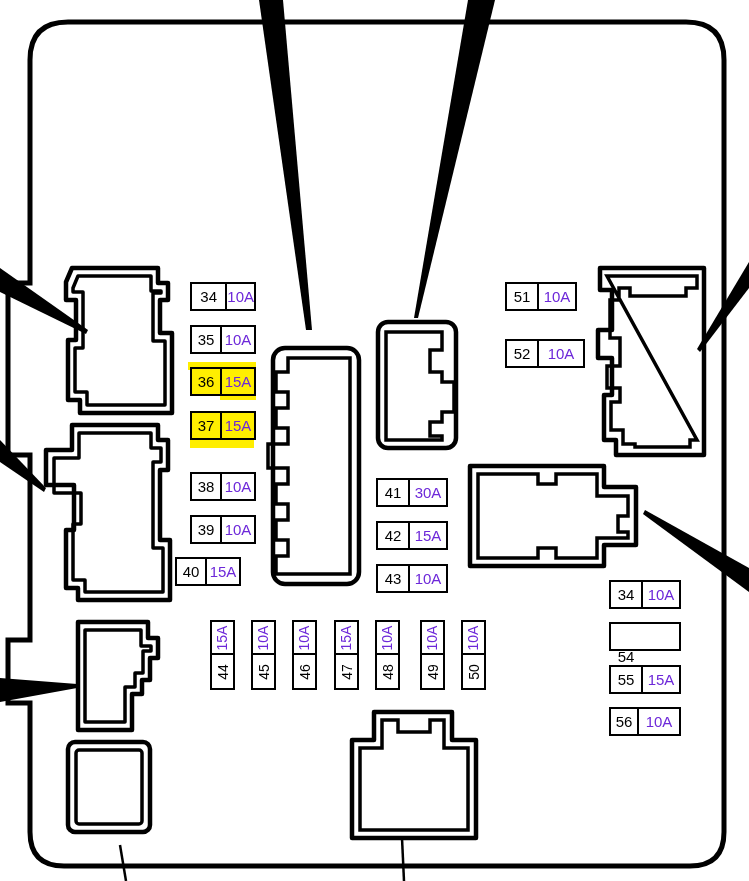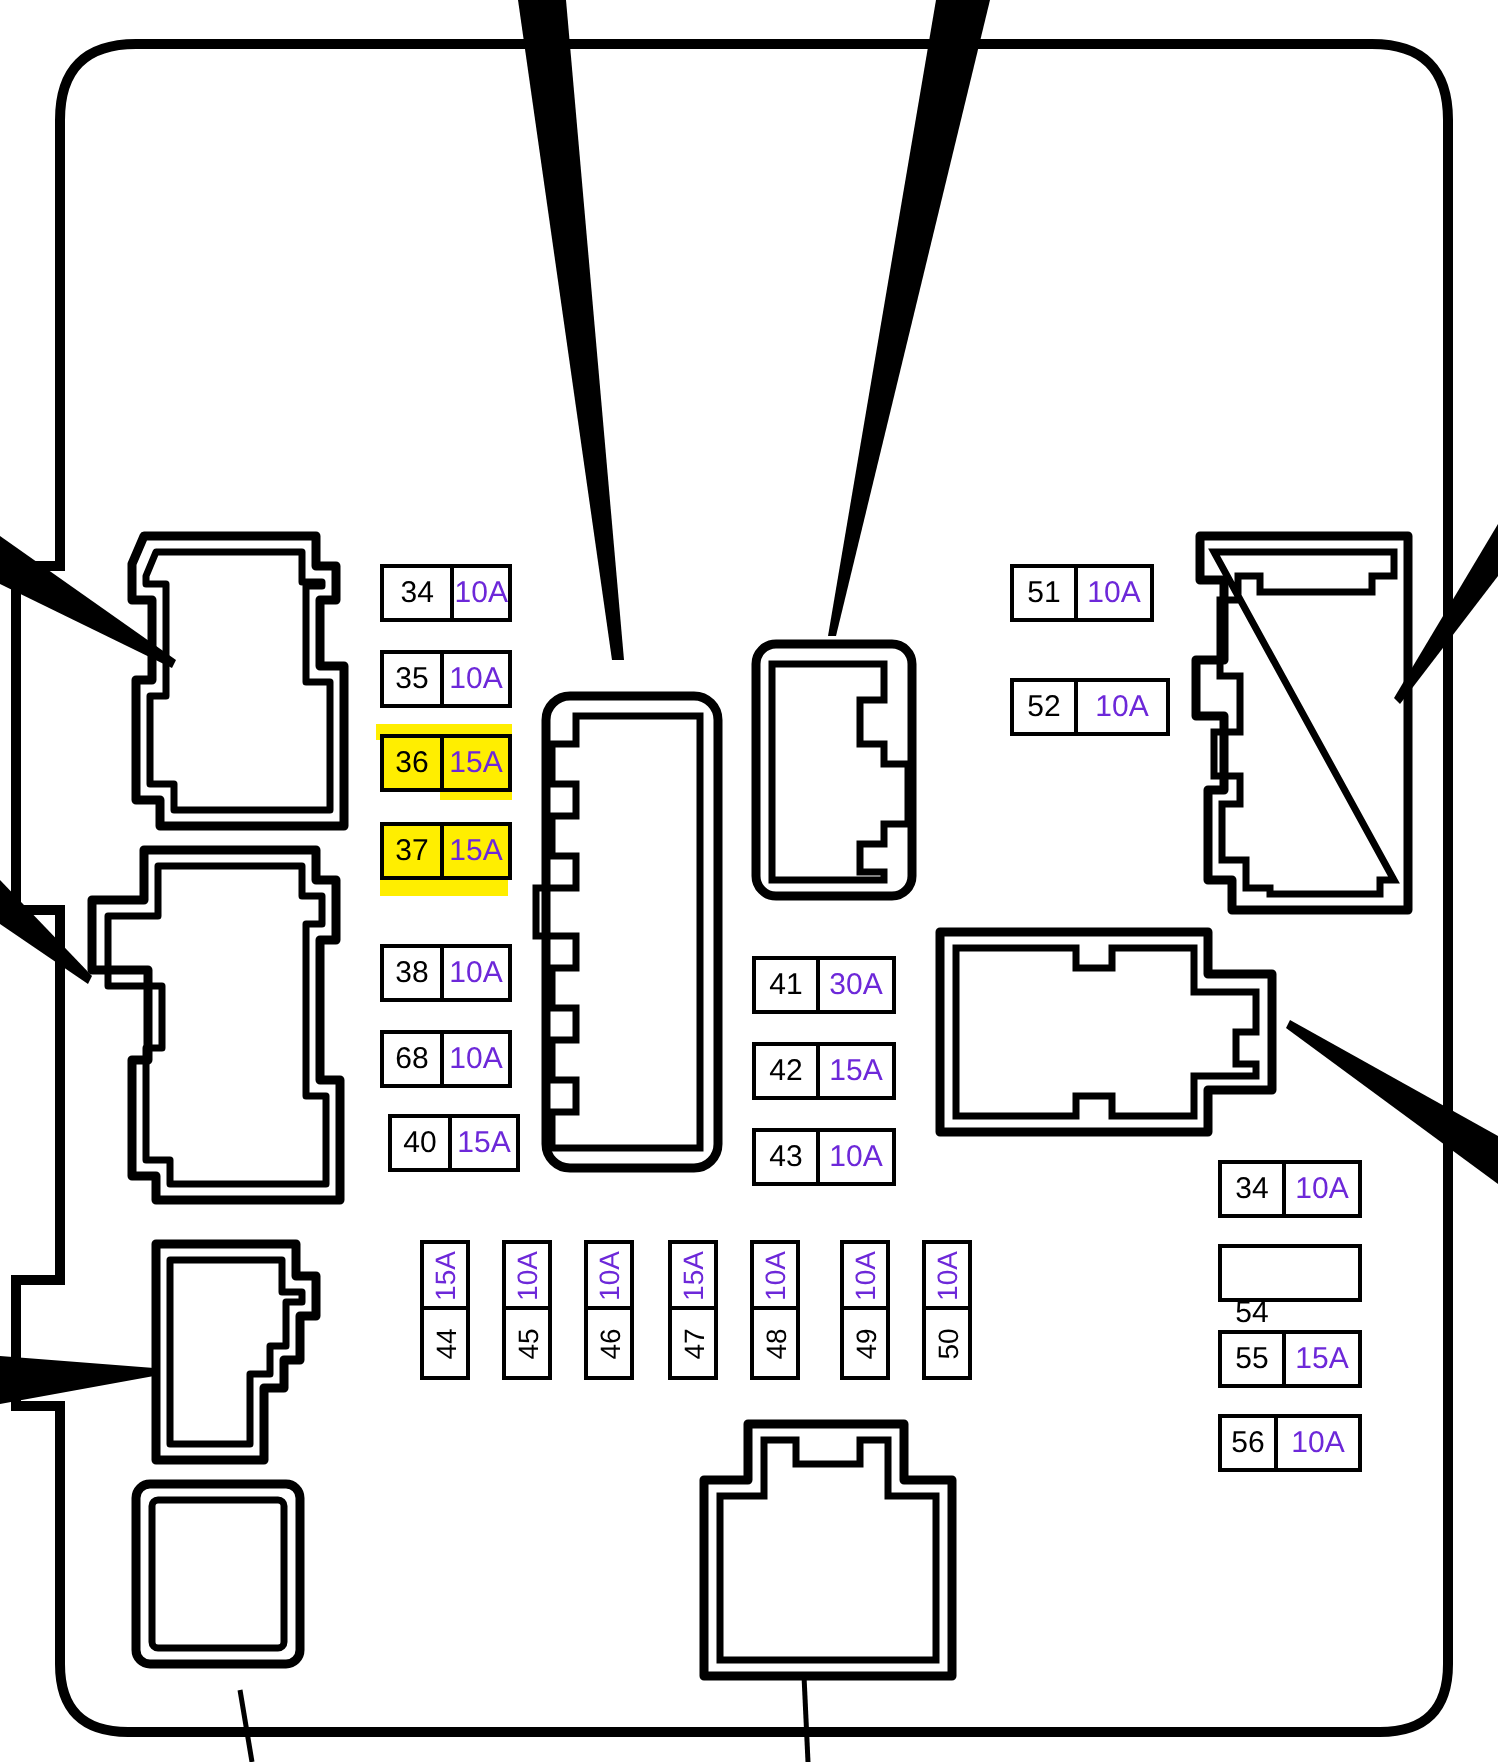--- a/index.html
+++ b/index.html
@@ -174,24 +174,24 @@
       </div>
       <div class="fuse hl" style="left: 190px; top: 411px; width: 66px; height: 29px;">
         <div class="num" style="width: 30px;">37</div>
         <div class="amp">15A</div>
       </div>
       <div class="fuse" style="left: 190px; top: 472px; width: 66px; height: 29px;">
         <div class="num" style="width: 30px;">38</div>
         <div class="amp">10A</div>
       </div>
       <div class="fuse" style="left: 190px; top: 515px; width: 66px; height: 29px;">
-        <div class="num" style="width: 30px;">68</div>
-        <div class="amp">10A</div>
-      </div>
-      <div class="fuse" style="left: 194px; top: 557px; width: 66px; height: 29px;">
+        <div class="num" style="width: 30px;">39</div>
+        <div class="amp">10A</div>
+      </div>
+      <div class="fuse" style="left: 175px; top: 557px; width: 66px; height: 29px;">
         <div class="num" style="width: 30px;">40</div>
         <div class="amp">15A</div>
       </div>
       <div class="fuse" style="left: 376px; top: 478px; width: 72px; height: 29px;">
         <div class="num" style="width: 32px;">41</div>
         <div class="amp">30A</div>
       </div>
       <div class="fuse" style="left: 376px; top: 521px; width: 72px; height: 29px;">
         <div class="num" style="width: 32px;">42</div>
         <div class="amp">15A</div>

